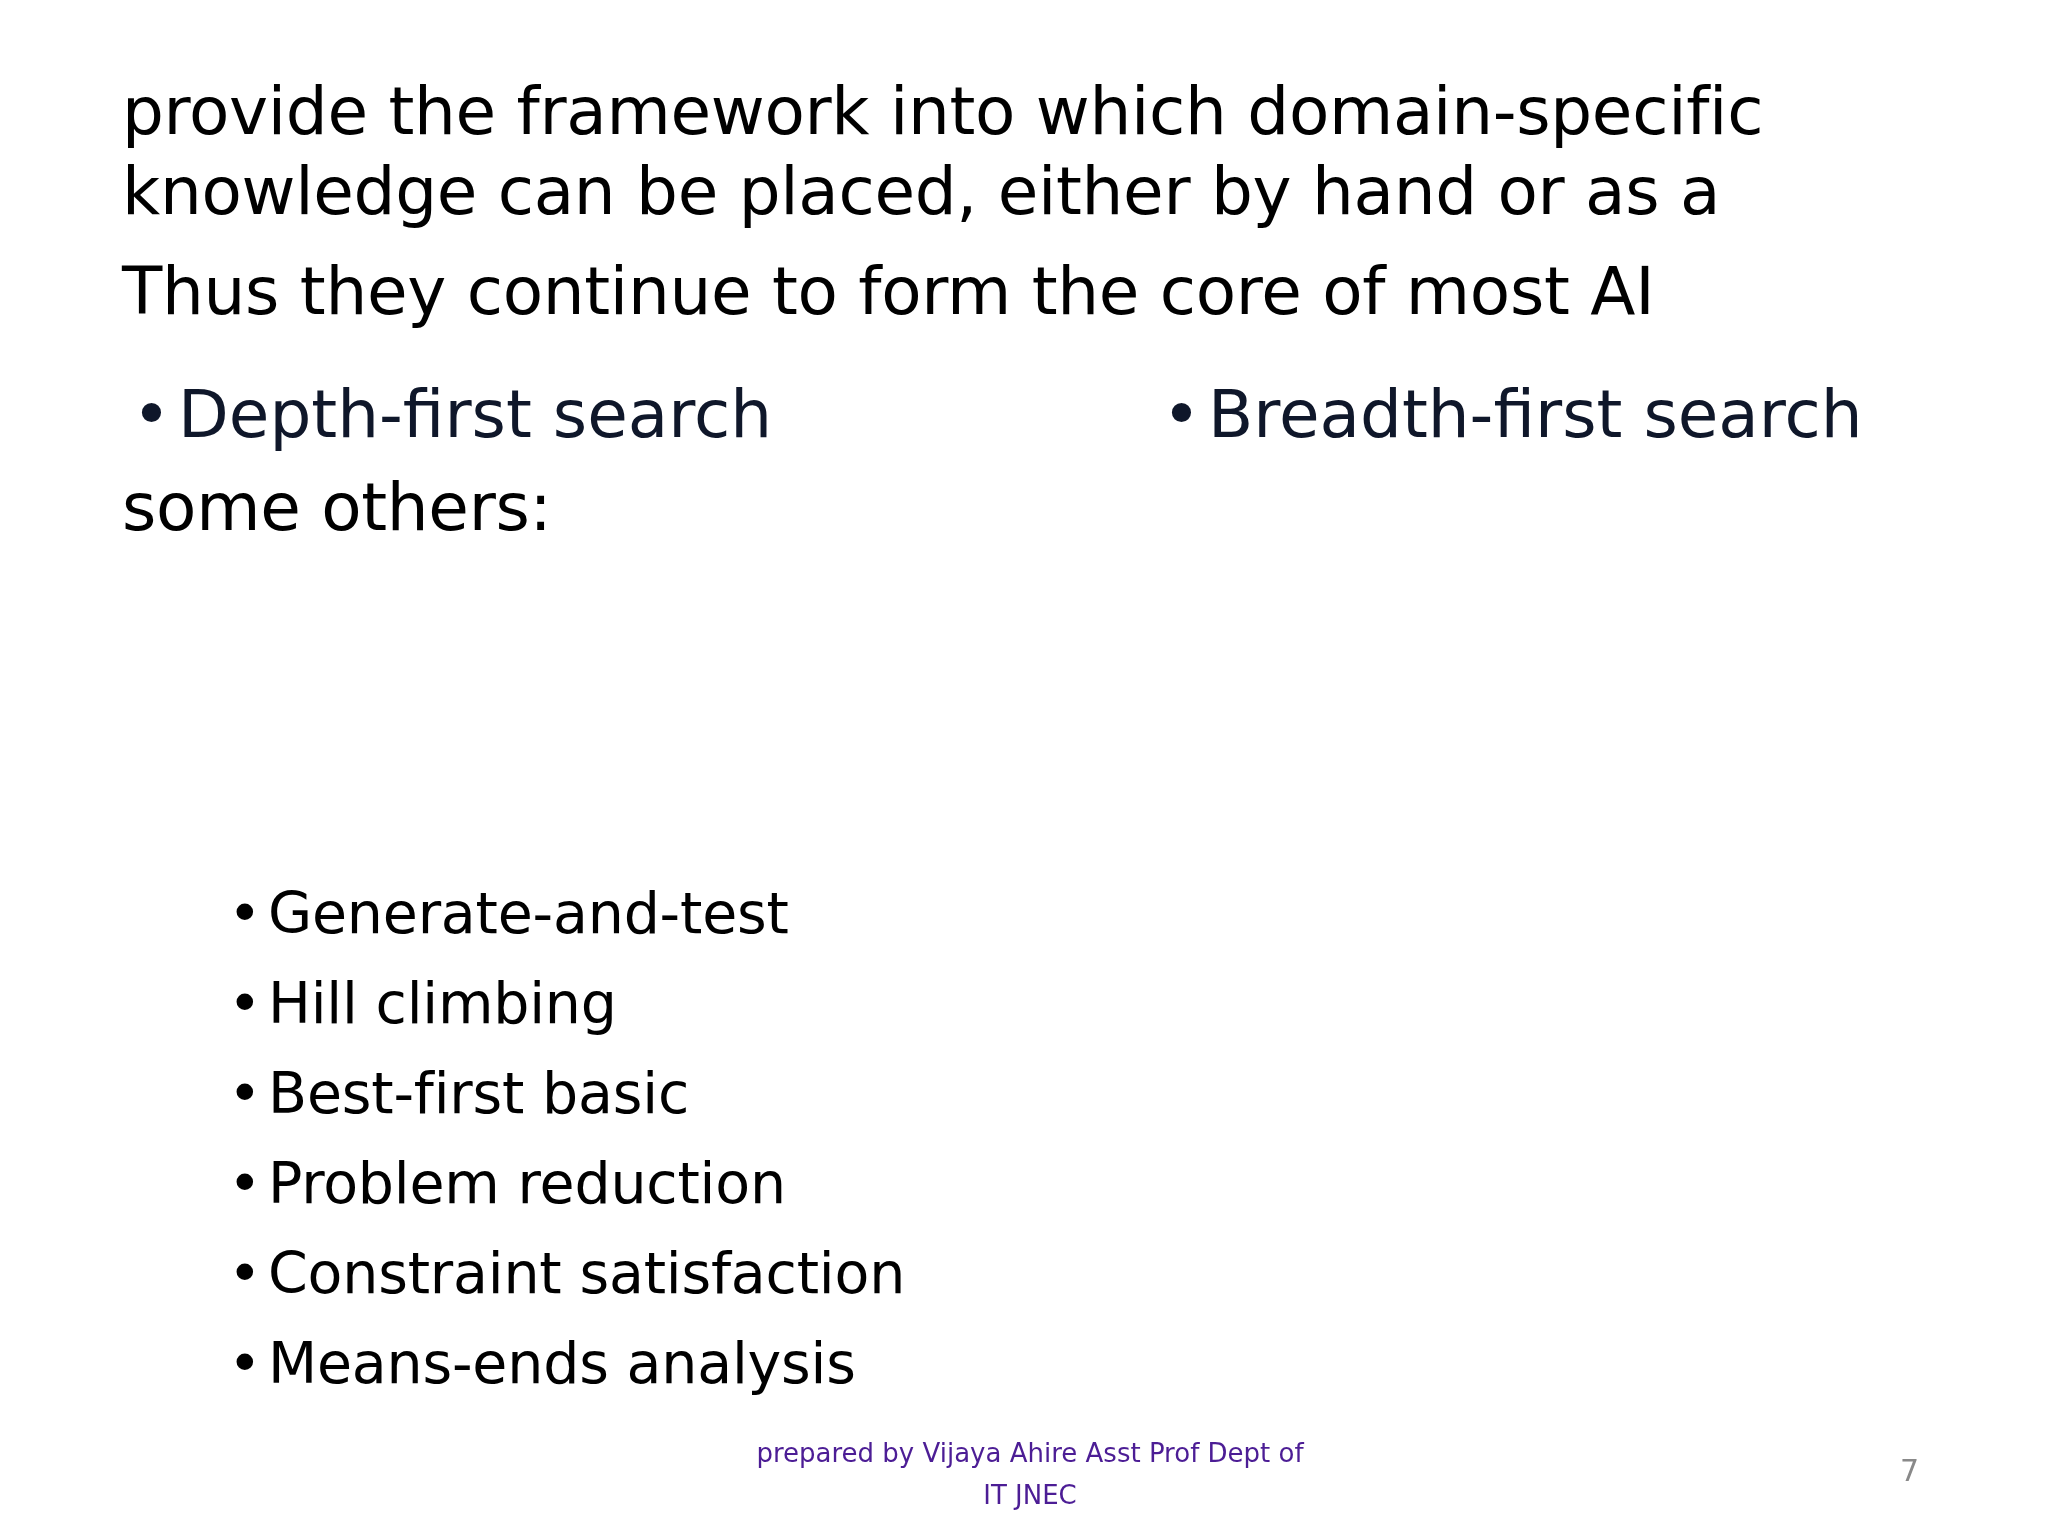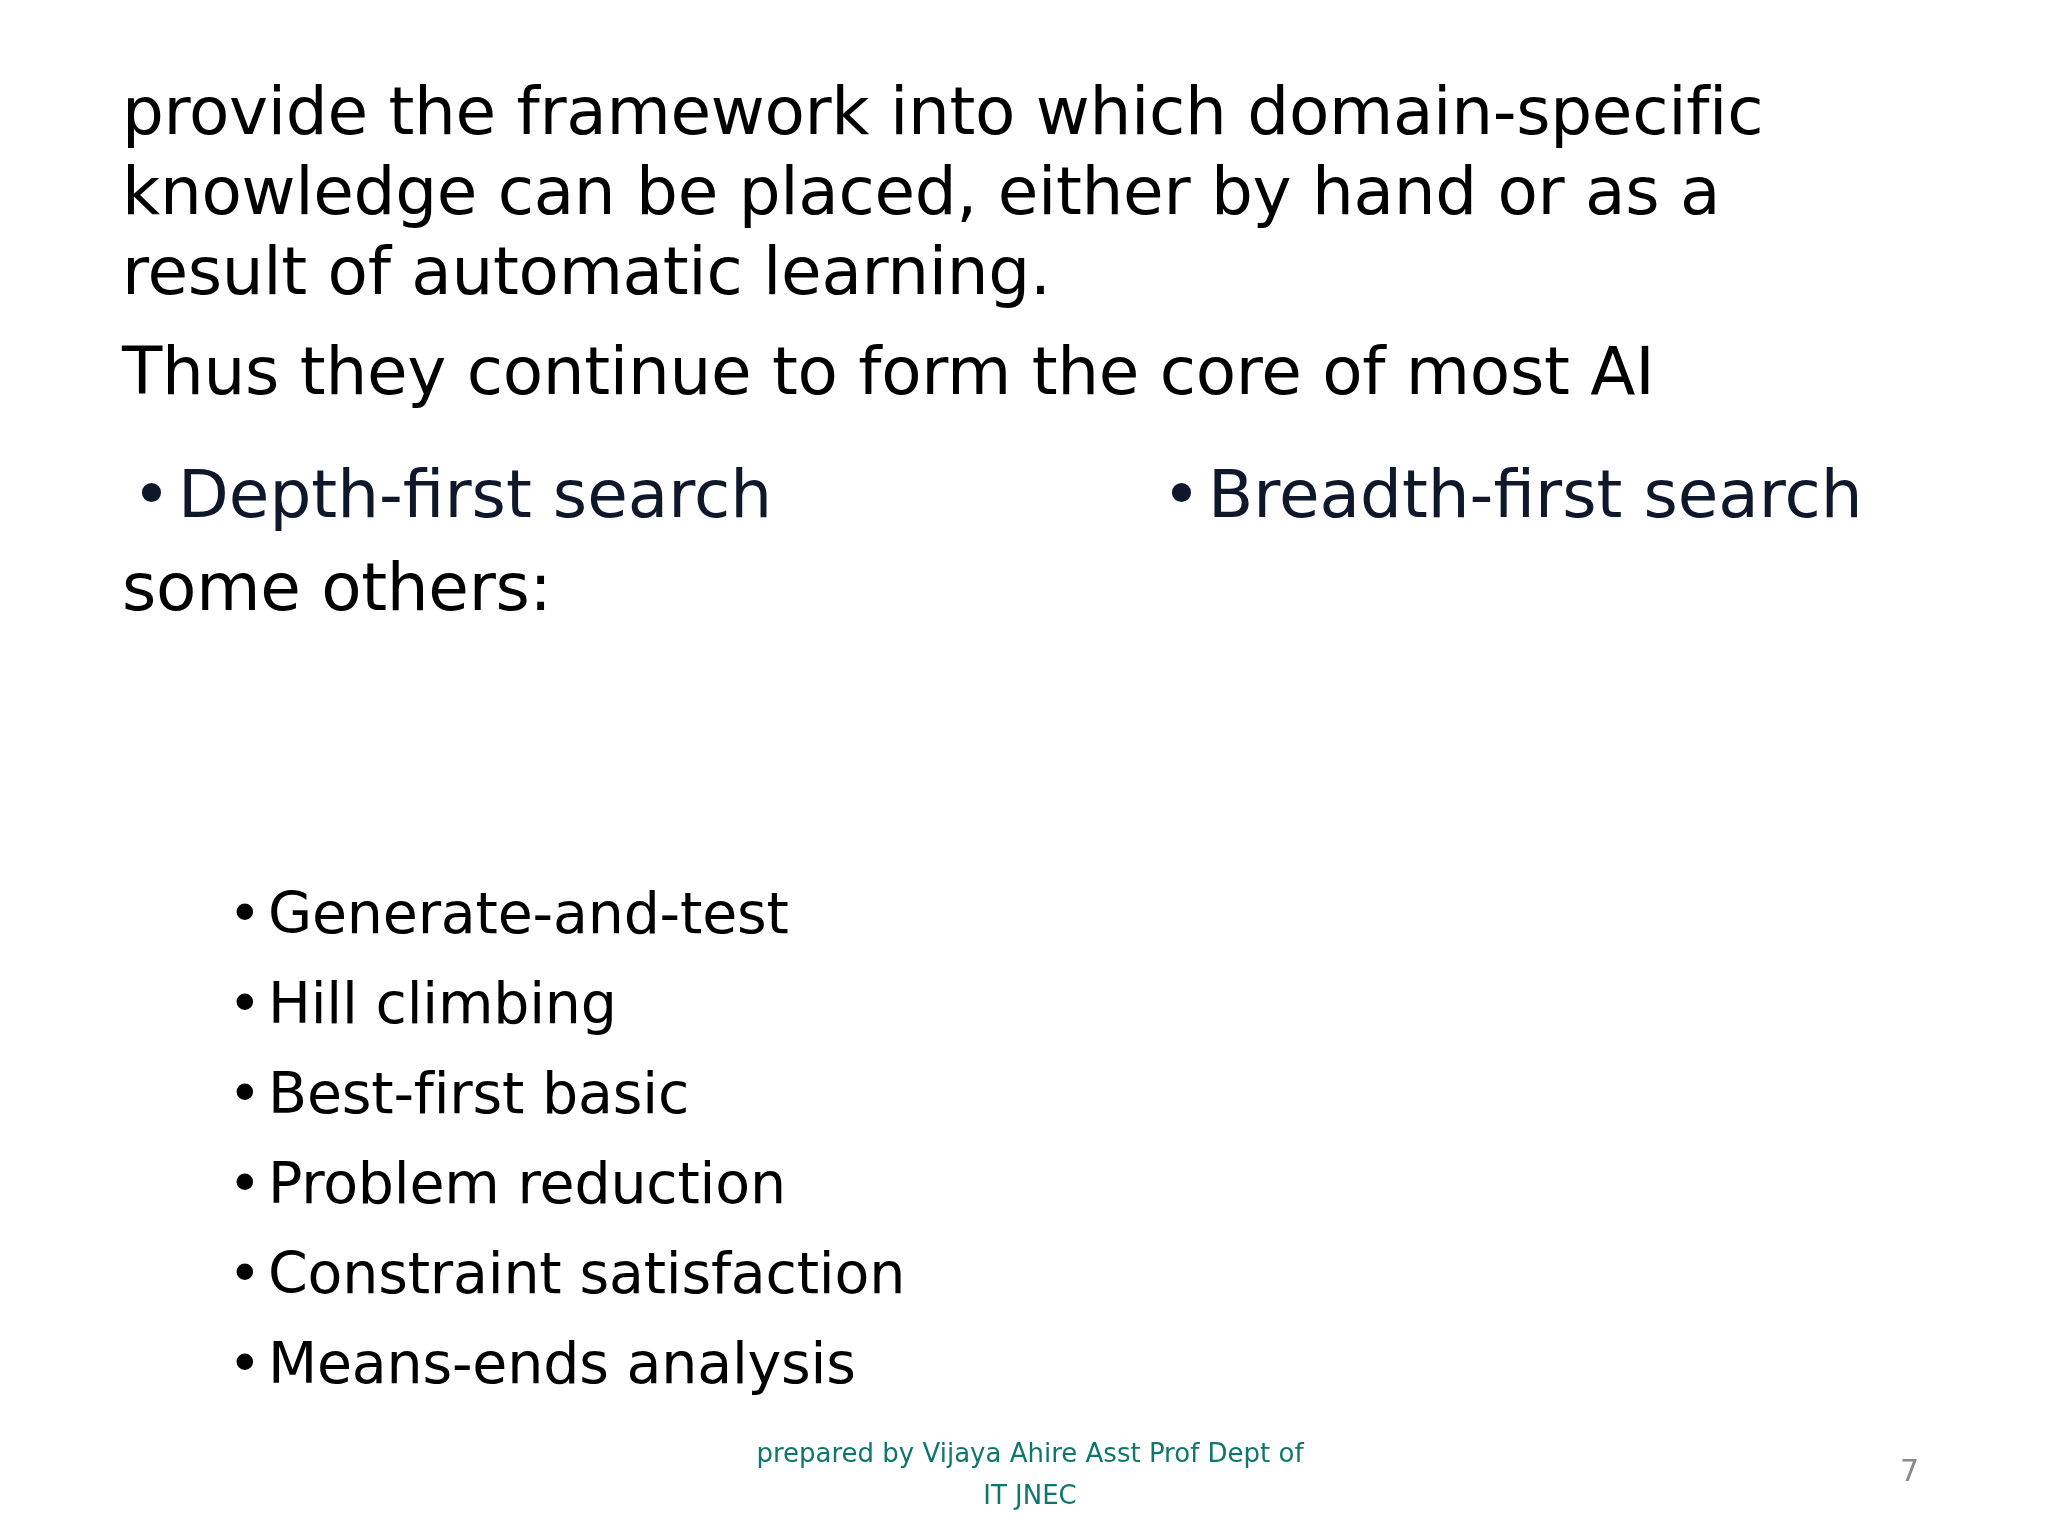--- a/index.html
+++ b/index.html
@@ -81,21 +81,21 @@
 
   
   .footer-note {
     position: absolute;
     left: 600px;
     top: 1432px;
     width: 860px;
     text-align: center;
     font-size: 26px;
     line-height: 42px;
-    color: #0f766e;
+    color: #4c1d95;
     font-family: "DejaVu Sans", "Liberation Sans", sans-serif;
   }
   .footer-note .line { display: block; }
 
   .page-number {
     position: absolute;
     left: 1900px;
     top: 1452px;
     width: 80px;
     text-align: left;
@@ -106,21 +106,20 @@
 </style>
 </head>
 <body>
 
 <div class="slide">
 
   <div class="body-block">
 
     <div class="para">provide the framework into which domain-specific</div>
     <div class="para">knowledge can be placed, either by hand or as a</div>
-    <div class="para">result of automatic learning.</div>
 
     <div class="para-gap"></div>
 
     <div class="para">Thus they continue to form the core of most AI</div>
 
     <div class="para-gap"></div>
 
 
     <div class="para-gap"></div>
 

